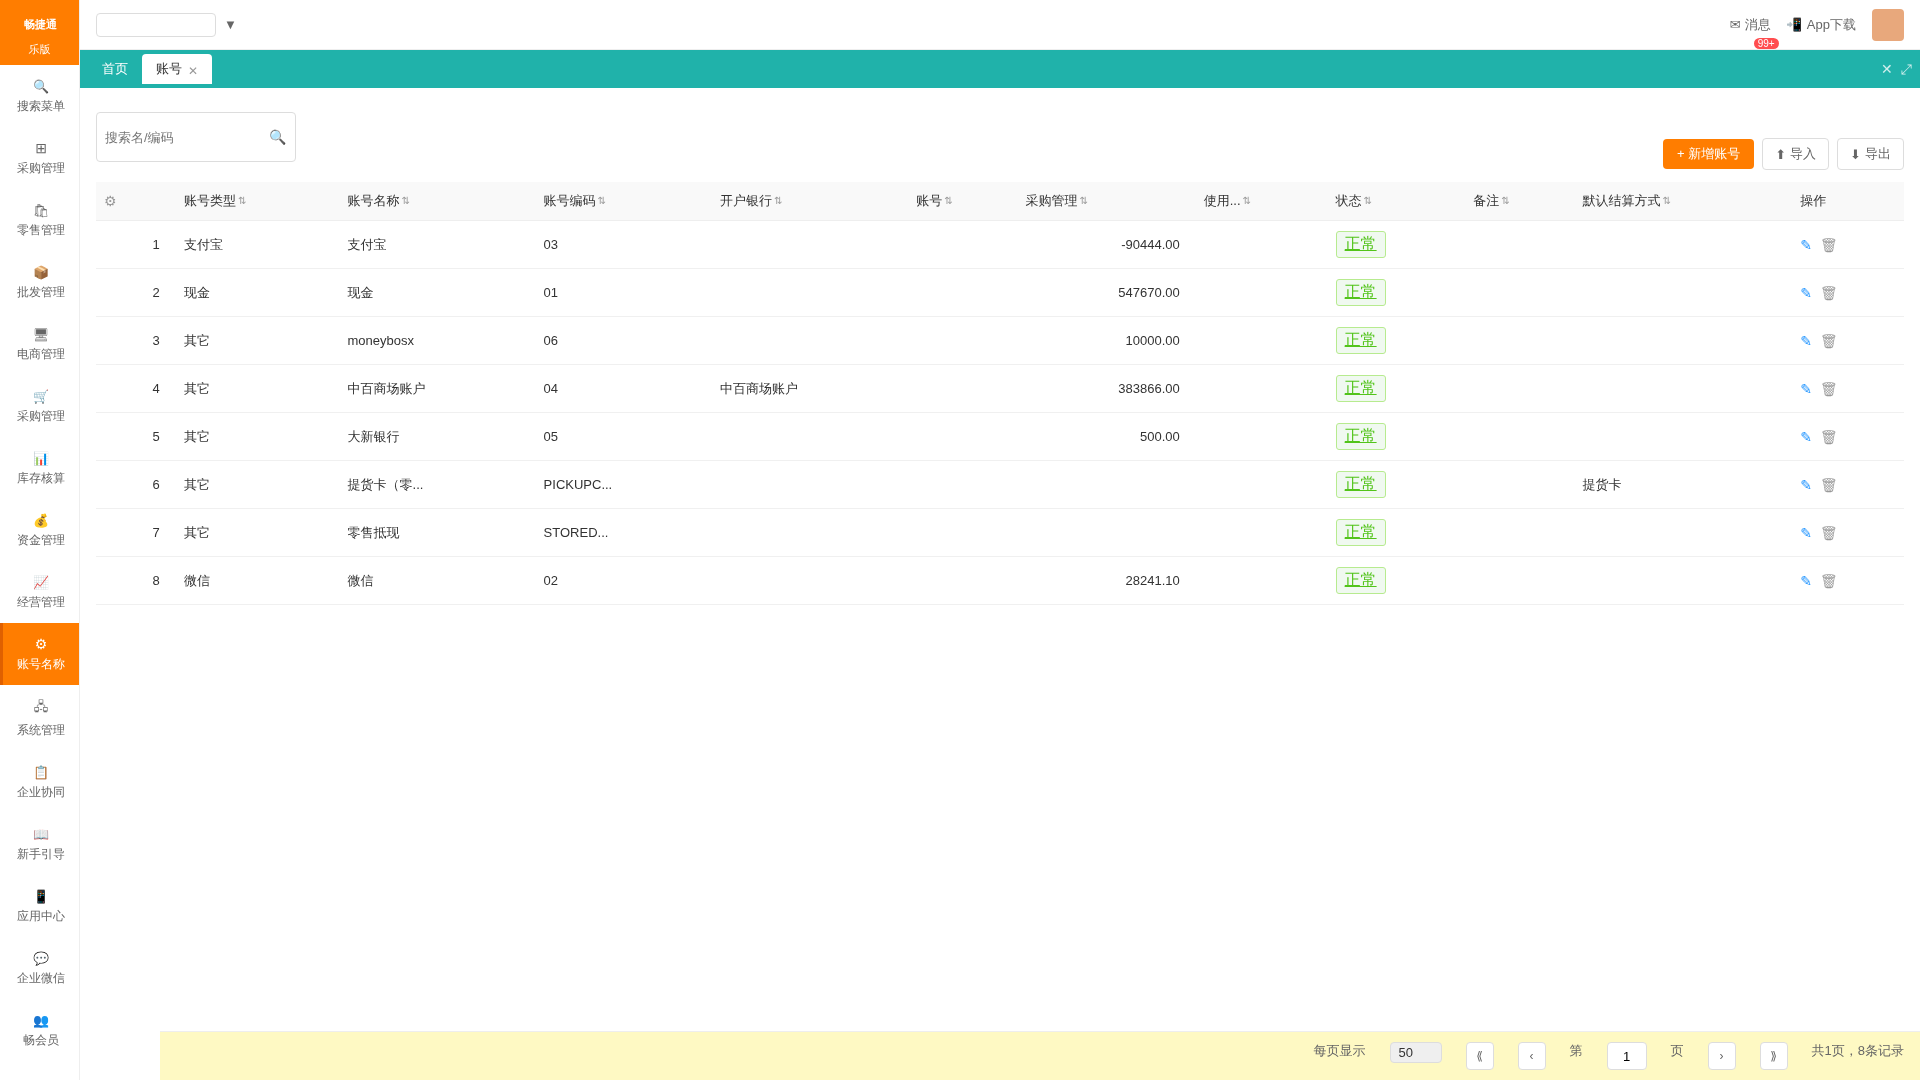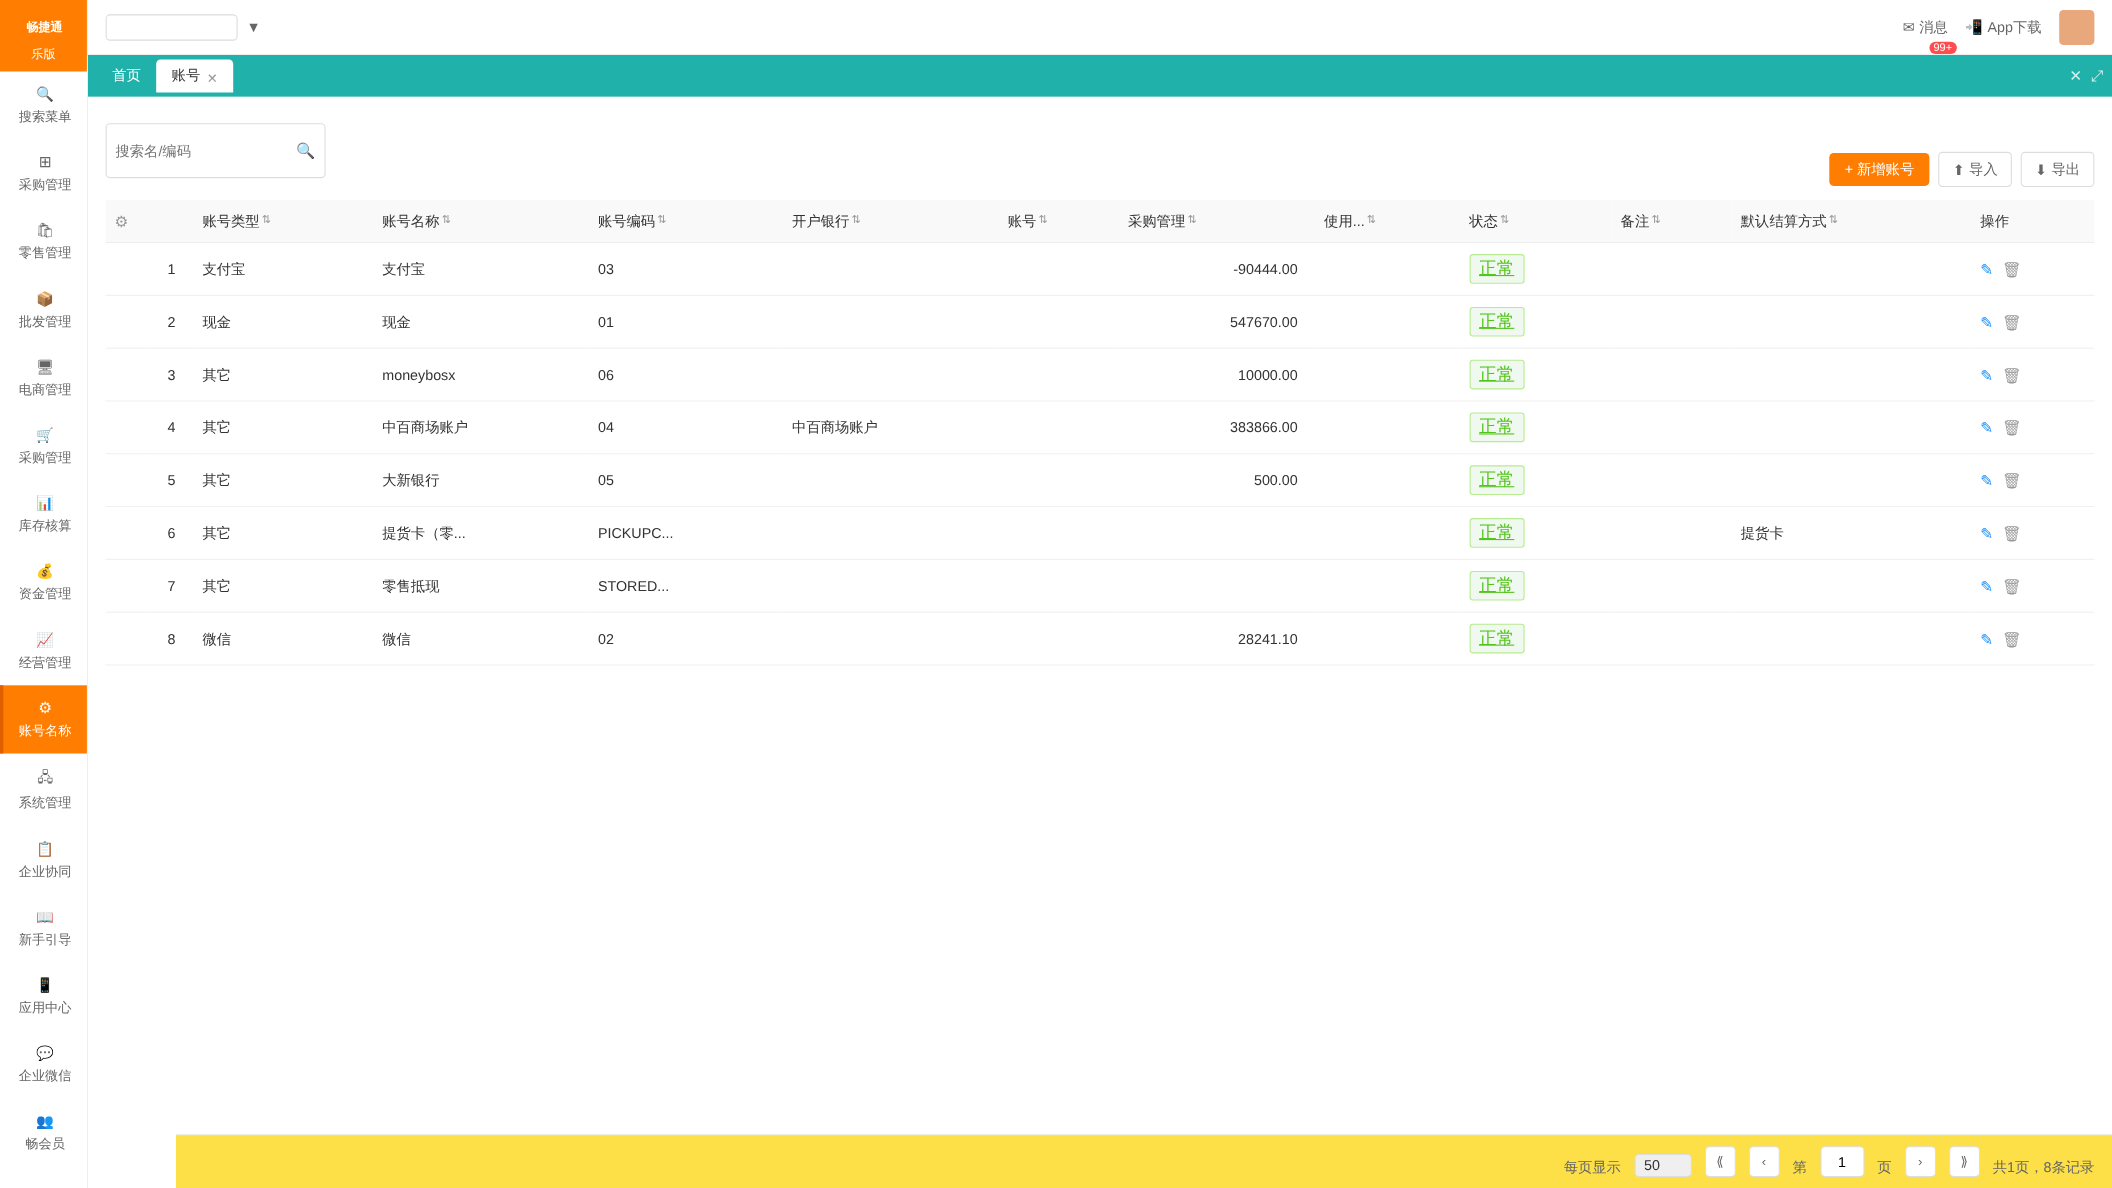--- a/index.html
+++ b/index.html
@@ -54,21 +54,21 @@
     .data-table td { border-bottom: 1px solid #f0f0f0; padding: 10px 8px; color: #333; font-size: 13px; white-space: nowrap; }
     .th-sort { display: flex; align-items: center; gap: 2px; cursor: pointer; }
     .sort-icon { color: #999; font-size: 10px; display: flex; flex-direction: column; line-height: 1; }
     .status-badge { display: inline-block; padding: 2px 8px; border-radius: 3px; font-size: 16px; text-decoration: underline; }
     .status-normal { background: #f0f9f0; color: #52c41a; border: 1px solid #b7eb8f; }
     .action-btns { display: flex; align-items: center; gap: 8px; }
     .action-btn { color: #1890ff; cursor: pointer; font-size: 14px; }
     .action-btn.delete { color: #999; }
 
     
-    .pagination-bar { position: absolute; bottom: 0; left: 80px; right: 0; background: #fde047; border-top: 1px solid #eee; padding: 10px 16px; display: flex; align-items: flex-end; justify-content: flex-end; gap: 12px; font-size: 13px; color: #666; }
+    .pagination-bar { position: absolute; bottom: 0; left: 80px; right: 0; background: #fef9c3; border-top: 1px solid #eee; padding: 10px 16px; display: flex; align-items: flex-start; justify-content: flex-end; gap: 24px; font-size: 13px; color: #666; }
     .page-size-select { border: 1px solid #ddd; border-radius: 4px; padding: 2px 20px 2px 8px; appearance: none; cursor: pointer; font-size: 13px; color: #333; }
     .page-nav-btn { width: 28px; height: 28px; border: 1px solid #ddd; border-radius: 4px; background: #fff; cursor: pointer; display: flex; align-items: center; justify-content: center; font-size: 12px; color: #666; }
     .page-nav-btn:disabled { color: #ccc; cursor: not-allowed; }
     .page-input { width: 40px; height: 28px; border: 1px solid #ddd; border-radius: 4px; text-align: center; font-size: 13px; }
 
     .settings-icon { color: #999; font-size: 14px; cursor: pointer; }
 
     
     .icon-search::before { content: '🔍'; font-size: 13px; }
     .icon-nav::before { content: '⊞'; font-size: 14px; }

